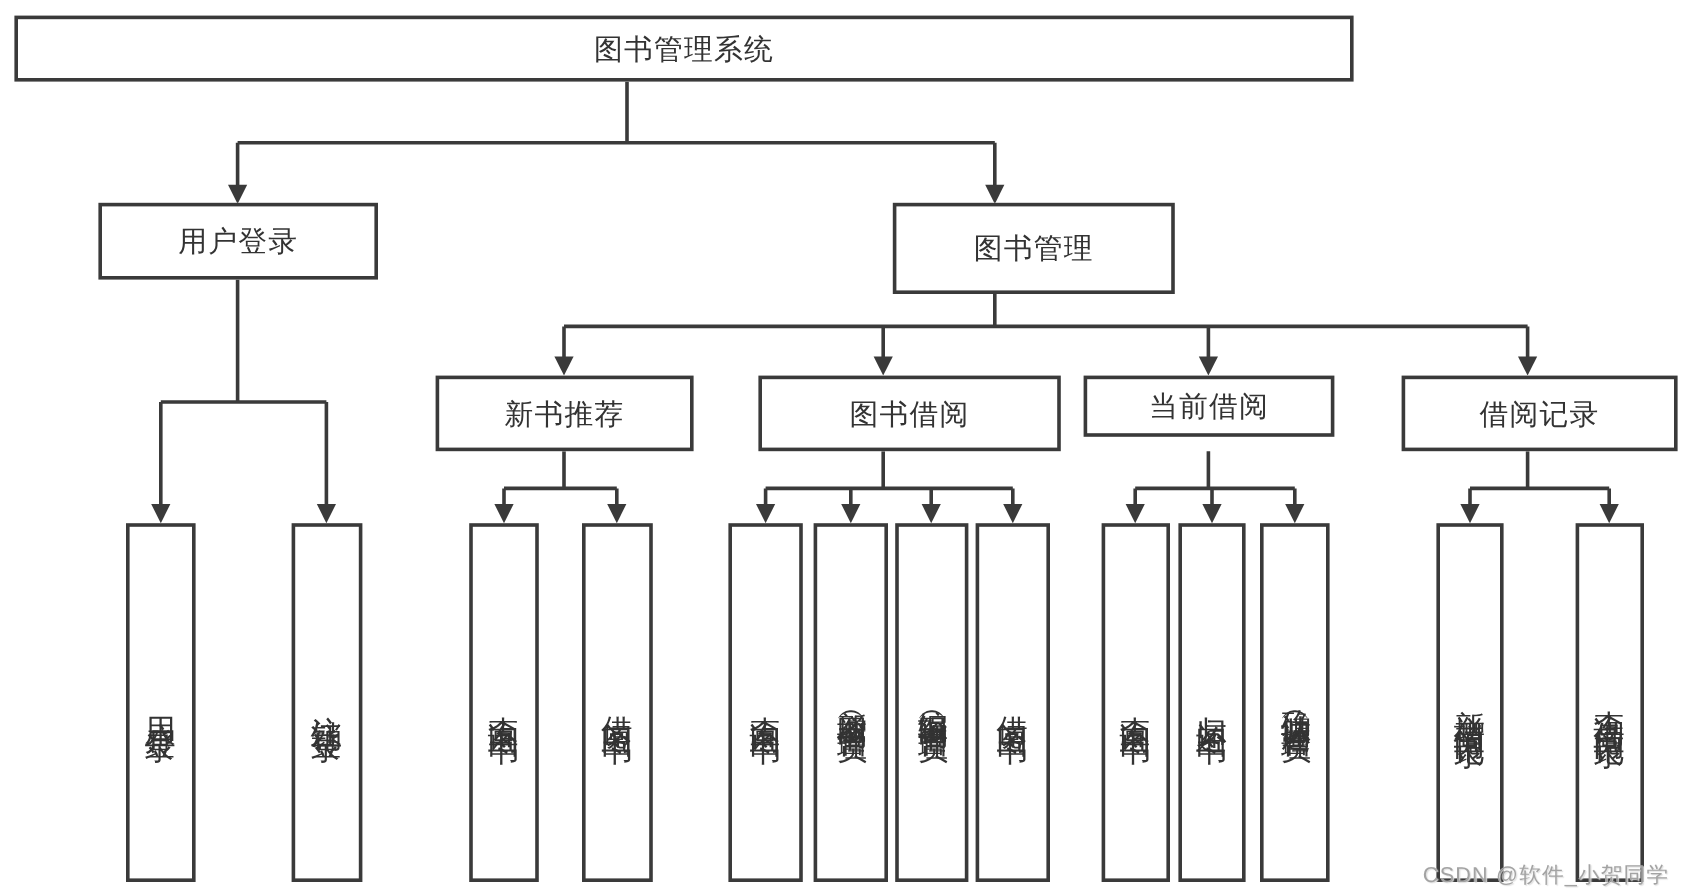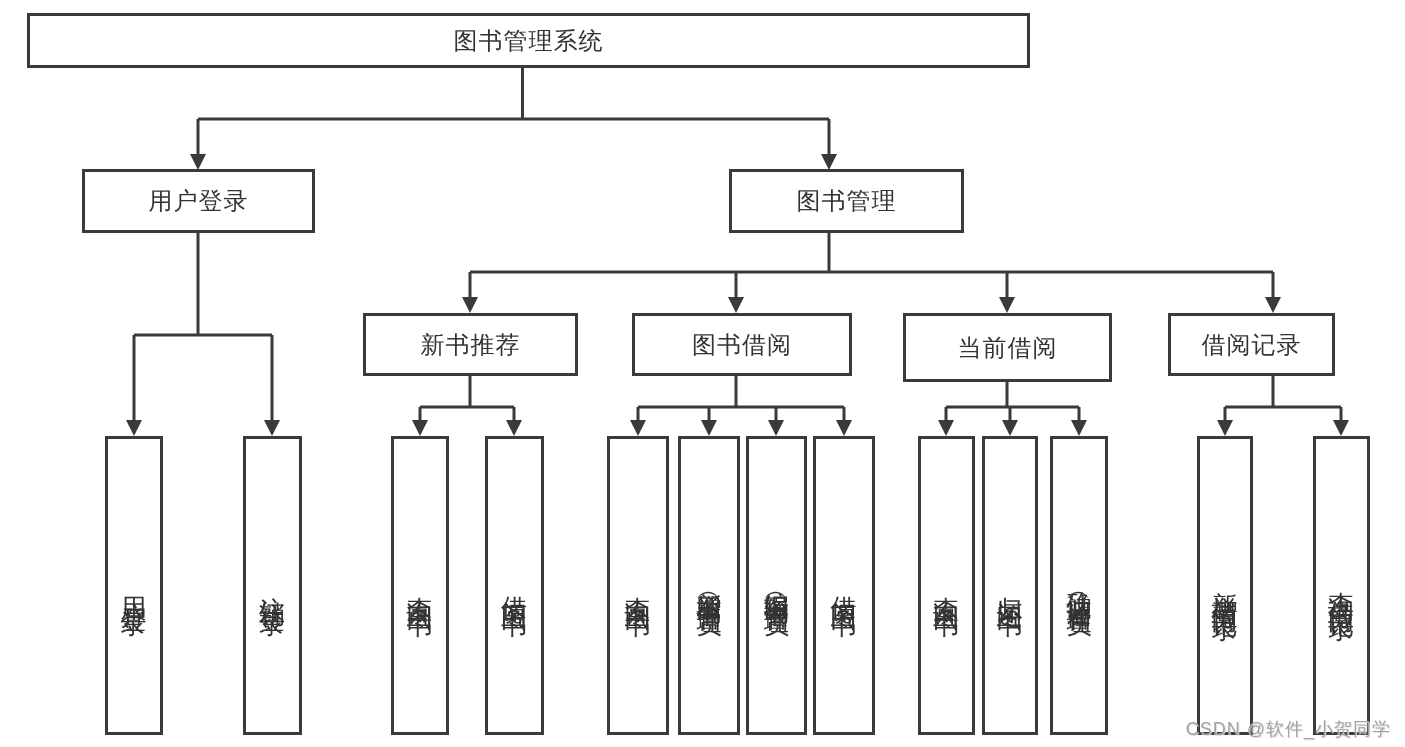--- a/index.html
+++ b/index.html
@@ -109,29 +109,29 @@
       <polygon points="1071,420 1087,420 1079,436"></polygon>
     </g>
 
     <g>
       <path d="M1273,376 V407 M1225,407 H1341 M1225,407 V421 M1341,407 V421"></path>
       <polygon points="1217,420 1233,420 1225,436"></polygon>
       <polygon points="1333,420 1349,420 1341,436"></polygon>
     </g>
   </svg>
 
-  <div class="node h" style="left:27px; top:13px; width:1003px; height:55px;">图书管理系统</div>
+  <div class="node h" style="left:12px; top:13px; width:1116px; height:55px;">图书管理系统</div>
 
   <div class="node h" style="left:82px; top:169px; width:233px; height:64px;">用户登录</div>
-  <div class="node h" style="left:729px; top:169px; width:235px; height:64px;">图书管理</div>
+  <div class="node h" style="left:744px; top:169px; width:235px; height:76px;">图书管理</div>
 
   <div class="node h" style="left:363px; top:313px; width:215px; height:63px;text-align:right;">新书推荐</div>
-  <div class="node h" style="left:632px; top:313px; width:220px; height:63px;">图书借阅</div>
-  <div class="node h" style="left:903px; top:313px; width:209px; height:69px;">当前借阅</div>
-  <div class="node h" style="left:1168px; top:313px; width:167px; height:63px;">借阅记录</div>
+  <div class="node h" style="left:632px; top:313px; width:252px; height:63px;">图书借阅</div>
+  <div class="node h" style="left:903px; top:313px; width:209px; height:51px;">当前借阅</div>
+  <div class="node h" style="left:1168px; top:313px; width:230px; height:63px;">借阅记录</div>
 
   <div class="node v" style="left:105px; top:436px; width:58px; height:299px;">用户登录</div>
   <div class="node v" style="left:243px; top:436px; width:59px; height:299px;">注销登录</div>
 
   <div class="node v" style="left:391px; top:436px; width:58px; height:299px;">查询图书</div>
   <div class="node v" style="left:485px; top:436px; width:59px; height:299px;">借阅图书</div>
 
   <div class="node v" style="left:607px; top:436px; width:62px; height:299px;">查询图书</div>
   <div class="node v long" style="left:678px; top:436px; width:62px; height:299px;">新增图书（管理员）</div>
   <div class="node v long" style="left:746px; top:436px; width:61px; height:299px;">编辑图书（管理员）</div>

